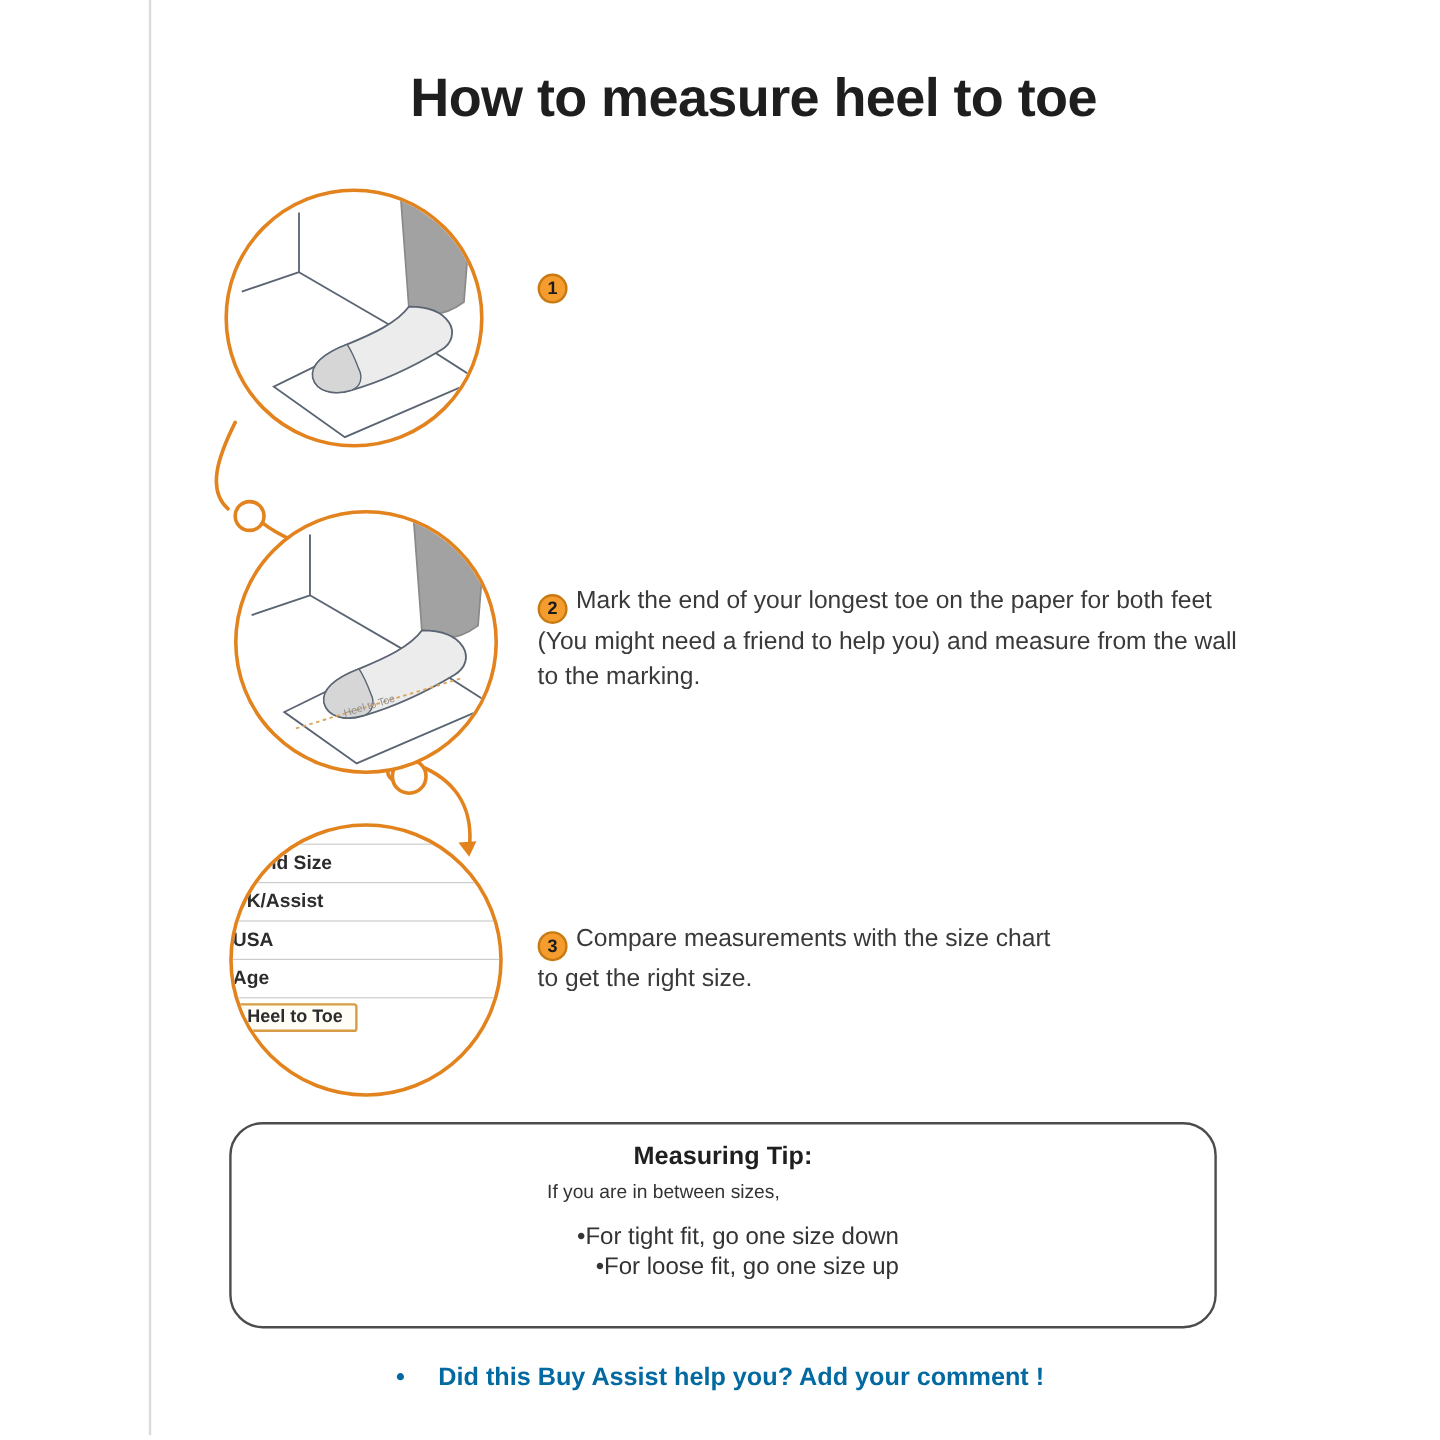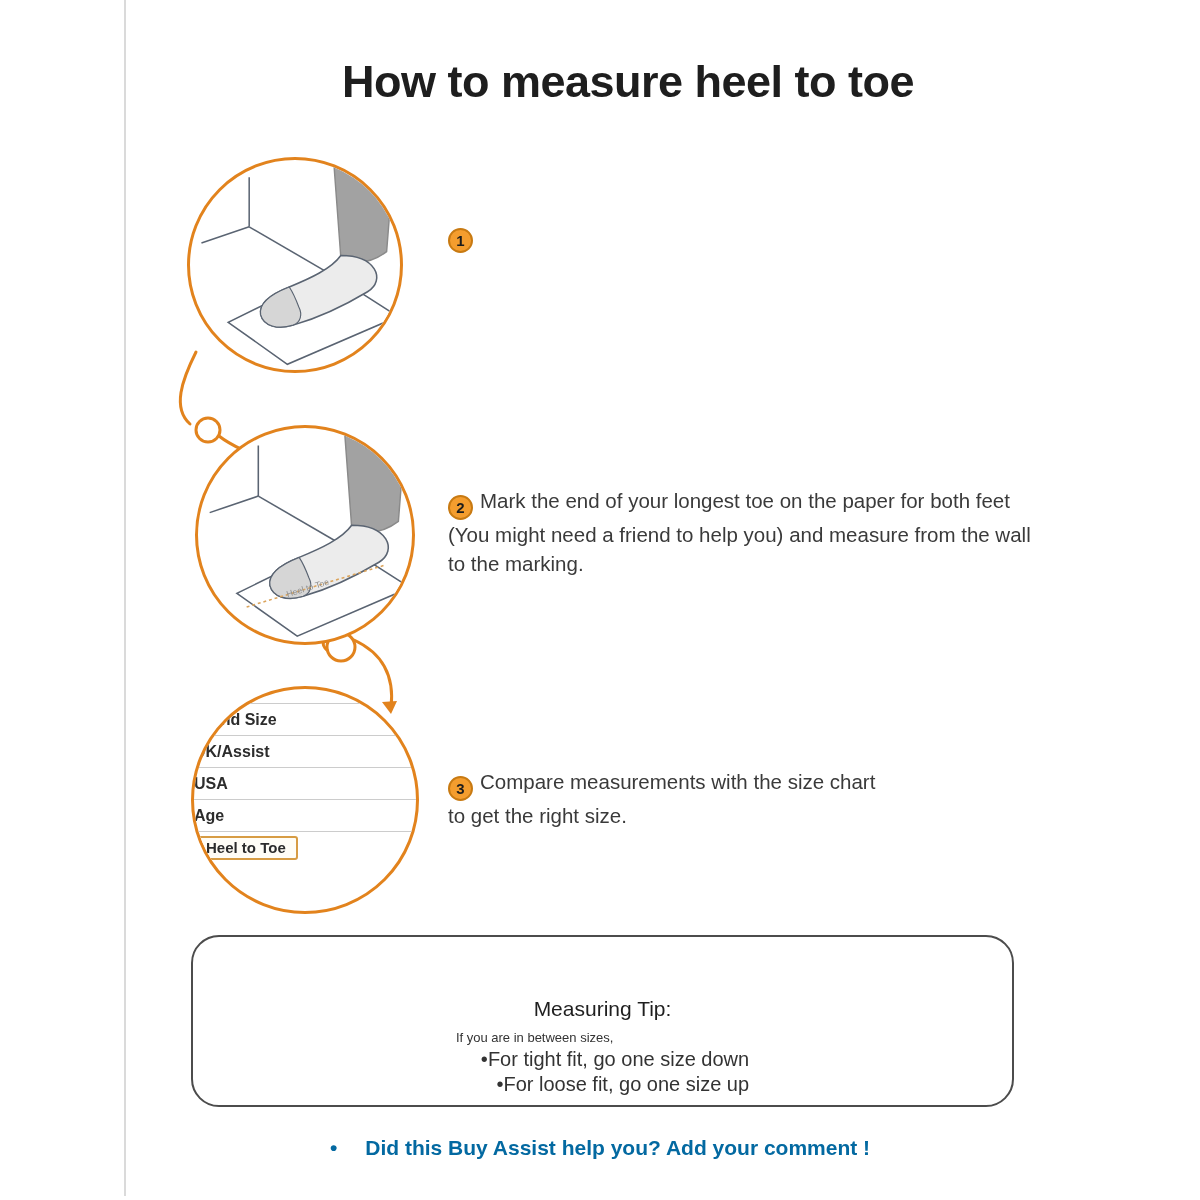--- a/index.html
+++ b/index.html
@@ -43,24 +43,24 @@
     width:25px;height:25px;border-radius:50%;box-sizing:border-box;
     background:#F49D2E;border:2px solid #C87A12;color:#1c1c1c;
     font-weight:bold;font-size:15px;margin-right:7px;vertical-align:-5px;
   }
   
   .tip-box{
     position:absolute;left:191px;top:935px;width:823px;height:172px;
     border:2px solid #4c4c4c;border-radius:28px;box-sizing:border-box;
     text-align:center;padding-top:15px;background:#fff;
   }
-  .tip-title{font-size:21px;font-weight:normal;color:#1f1f1f;margin-bottom:9px;margin-top:45px;}
+  .tip-title{font-size:21px;font-weight:bold;color:#1f1f1f;margin-bottom:9px;}
   .tip-line{font-size:20px;color:#333333;margin-bottom:9px;}
   .tip-group{display:inline-block;text-align:left;}
-  .tip-sub{font-size:13px;color:#333333;margin-bottom:3px;}
+  .tip-sub{font-size:16px;color:#333333;margin-bottom:17px;}
   .tip-bullet{font-size:20px;color:#333333;margin-bottom:2px;padding-left:6px;text-align:right;}
   .tip-bullet .dot{display:inline-block;width:26px;color:#333;}
   
   .footer{
     position:absolute;top:1136px;left:0;width:100%;text-align:center;
     font-size:21px;font-weight:bold;color:#0369a1;
   }
   .footer .dot{display:inline-block;margin-right:28px;}
 </style>
 </head>

